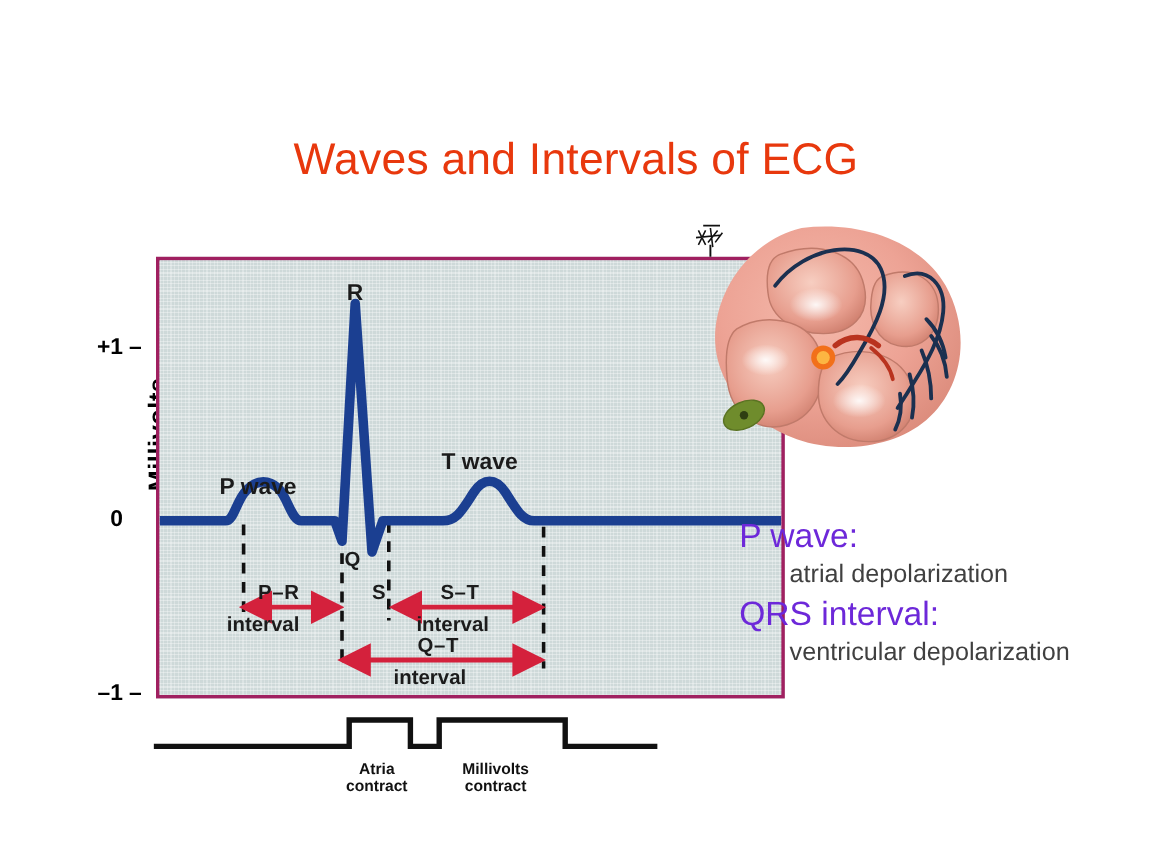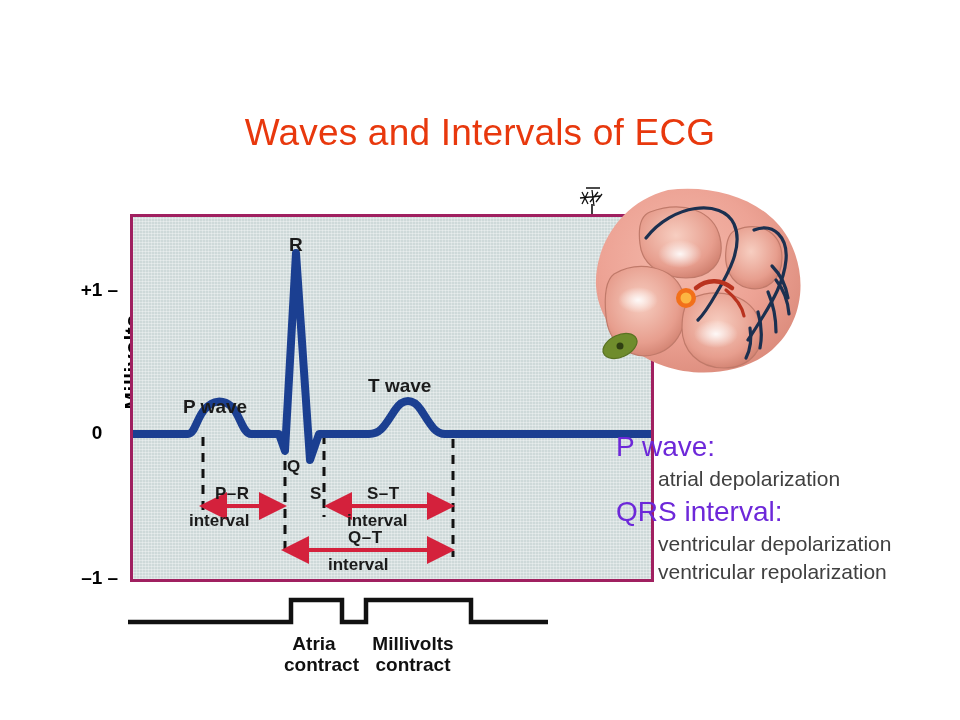--- a/index.html
+++ b/index.html
@@ -103,21 +103,21 @@
   #contraction-block {
     position: absolute;
     left: 62px;
     top: 388px;
     width: 478px;
     height: 92px;
   }
   .contract-label {
     position: absolute;
     text-align: center;
-    font-size: 19px;
+    font-size: 13px;
     font-weight: bold;
     color: #111;
     line-height: 1.08;
     white-space: nowrap;
   }
 
   
   #heart-illustration {
     position: absolute;
     left: 576px;
@@ -311,14 +311,13 @@
   </svg>
 </div>
 
 <div id="legend-block">
   <div class="legend-term">P wave:</div>
   <div class="legend-def">atrial depolarization</div>
 
   <div class="legend-term">QRS interval:</div>
   <div class="legend-def">ventricular depolarization</div>
 
-  <div class="legend-def">ventricular repolarization</div>
 </div>
 
 </body></html>

